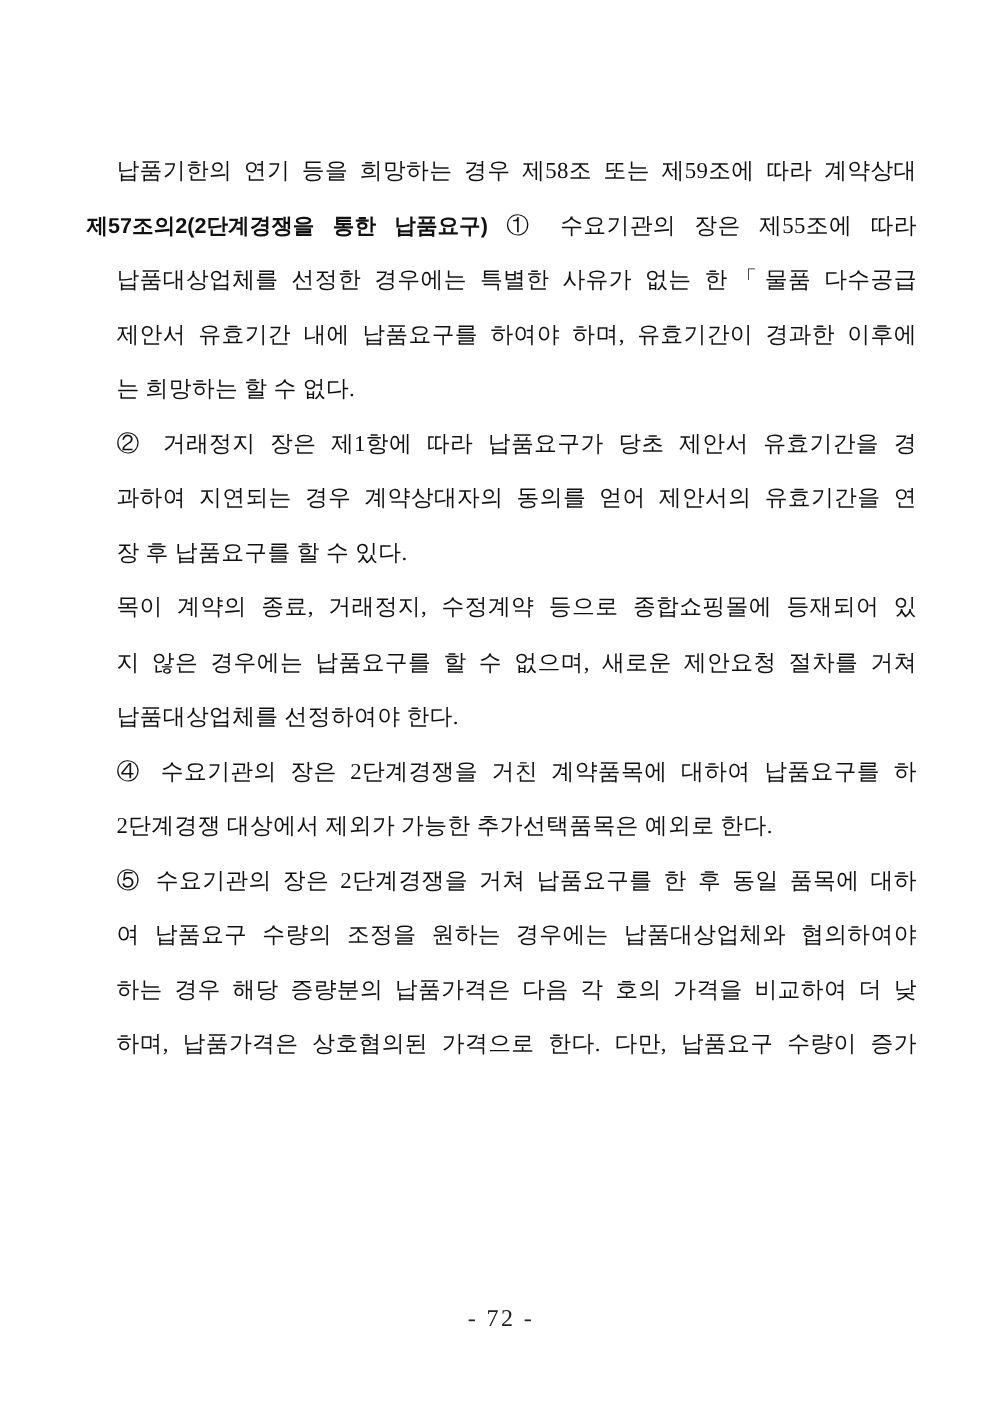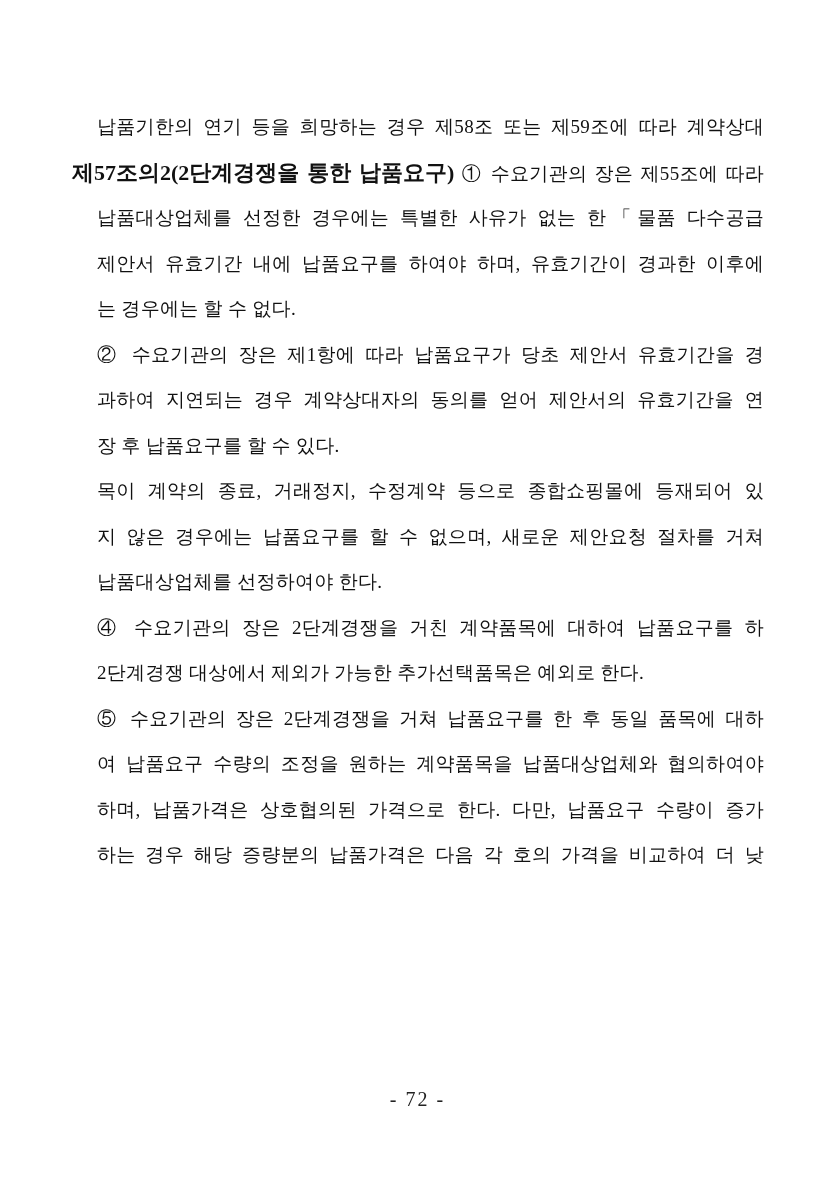--- a/index.html
+++ b/index.html
@@ -13,21 +13,21 @@
     height: 1181px;
     background: #ffffff;
     margin: 0 auto;
     overflow: hidden;
     font-family: "Liberation Serif", "DejaVu Serif", serif;
     color: #111111;
   }
   .content {
     position: absolute;
     left: 72px;
-    top: 104px;
+    top: 120px;
     width: 692px;
   }
   .line {
     font-size: 19px;
     height: 45.5px;
     line-height: 45.5px;
     white-space: nowrap;
     letter-spacing: 0.3px;
     text-align: left;
   }
@@ -35,23 +35,23 @@
     text-align: justify;
     text-align-last: justify;
   }
   .line.body {
     padding-left: 25px;
   }
   .line.article {
     padding-left: 0;
   }
   .article-title {
-    font-family: Liberation Serif, serif;
+    font-family: Liberation Sans, sans-serif;
     font-weight: 700;
-    font-size: 22px;
+    font-size: 18px;
     letter-spacing: 0;
   }
   .page-number {
     position: absolute;
     top: 1088px;
     left: 0;
     width: 100%;
     text-align: center;
     font-size: 20px;
     letter-spacing: 2px;
@@ -60,28 +60,28 @@
 </style>
 </head>
 <body>
 
 <div class="page">
   <div class="content">
       <div class="line body just">납품기한의 연기 등을 희망하는 경우 제58조 또는 제59조에 따라 계약상대</div>
       <div class="line article just"><span class="article-title">제57조의2(2단계경쟁을 통한 납품요구)</span><span> ① 수요기관의 장은 제55조에 따라</span></div>
       <div class="line body just">납품대상업체를 선정한 경우에는 특별한 사유가 없는 한「물품 다수공급</div>
       <div class="line body just">제안서 유효기간 내에 납품요구를 하여야 하며, 유효기간이 경과한 이후에</div>
-      <div class="line body">는 경우에는 할 수 없다.</div>
-      <div class="line body just">② 수요기관의 장은 제1항에 따라 납품요구가 당초 제안서 유효기간을 경</div>
+      <div class="line body">는 희망하는 할 수 없다.</div>
+      <div class="line body just">② 거래정지 장은 제1항에 따라 납품요구가 당초 제안서 유효기간을 경</div>
       <div class="line body just">과하여 지연되는 경우 계약상대자의 동의를 얻어 제안서의 유효기간을 연</div>
       <div class="line body">장 후 납품요구를 할 수 있다.</div>
       <div class="line body just">목이 계약의 종료, 거래정지, 수정계약 등으로 종합쇼핑몰에 등재되어 있</div>
       <div class="line body just">지 않은 경우에는 납품요구를 할 수 없으며, 새로운 제안요청 절차를 거쳐</div>
       <div class="line body">납품대상업체를 선정하여야 한다.</div>
       <div class="line body just">④ 수요기관의 장은 2단계경쟁을 거친 계약품목에 대하여 납품요구를 하</div>
       <div class="line body">2단계경쟁 대상에서 제외가 가능한 추가선택품목은 예외로 한다.</div>
       <div class="line body just">⑤ 수요기관의 장은 2단계경쟁을 거쳐 납품요구를 한 후 동일 품목에 대하</div>
-      <div class="line body just">여 납품요구 수량의 조정을 원하는 계약품목을 납품대상업체와 협의하여야</div>
+      <div class="line body just">여 납품요구 수량의 조정을 원하는 경우에는 납품대상업체와 협의하여야</div>
+      <div class="line body just">하는 경우 해당 증량분의 납품가격은 다음 각 호의 가격을 비교하여 더 낮</div>
       <div class="line body just">하며, 납품가격은 상호협의된 가격으로 한다. 다만, 납품요구 수량이 증가</div>
-      <div class="line body just">하는 경우 해당 증량분의 납품가격은 다음 각 호의 가격을 비교하여 더 낮</div>
     </div>
   <div class="page-number">- 72 -</div>
 </div>
 
 </body></html>

